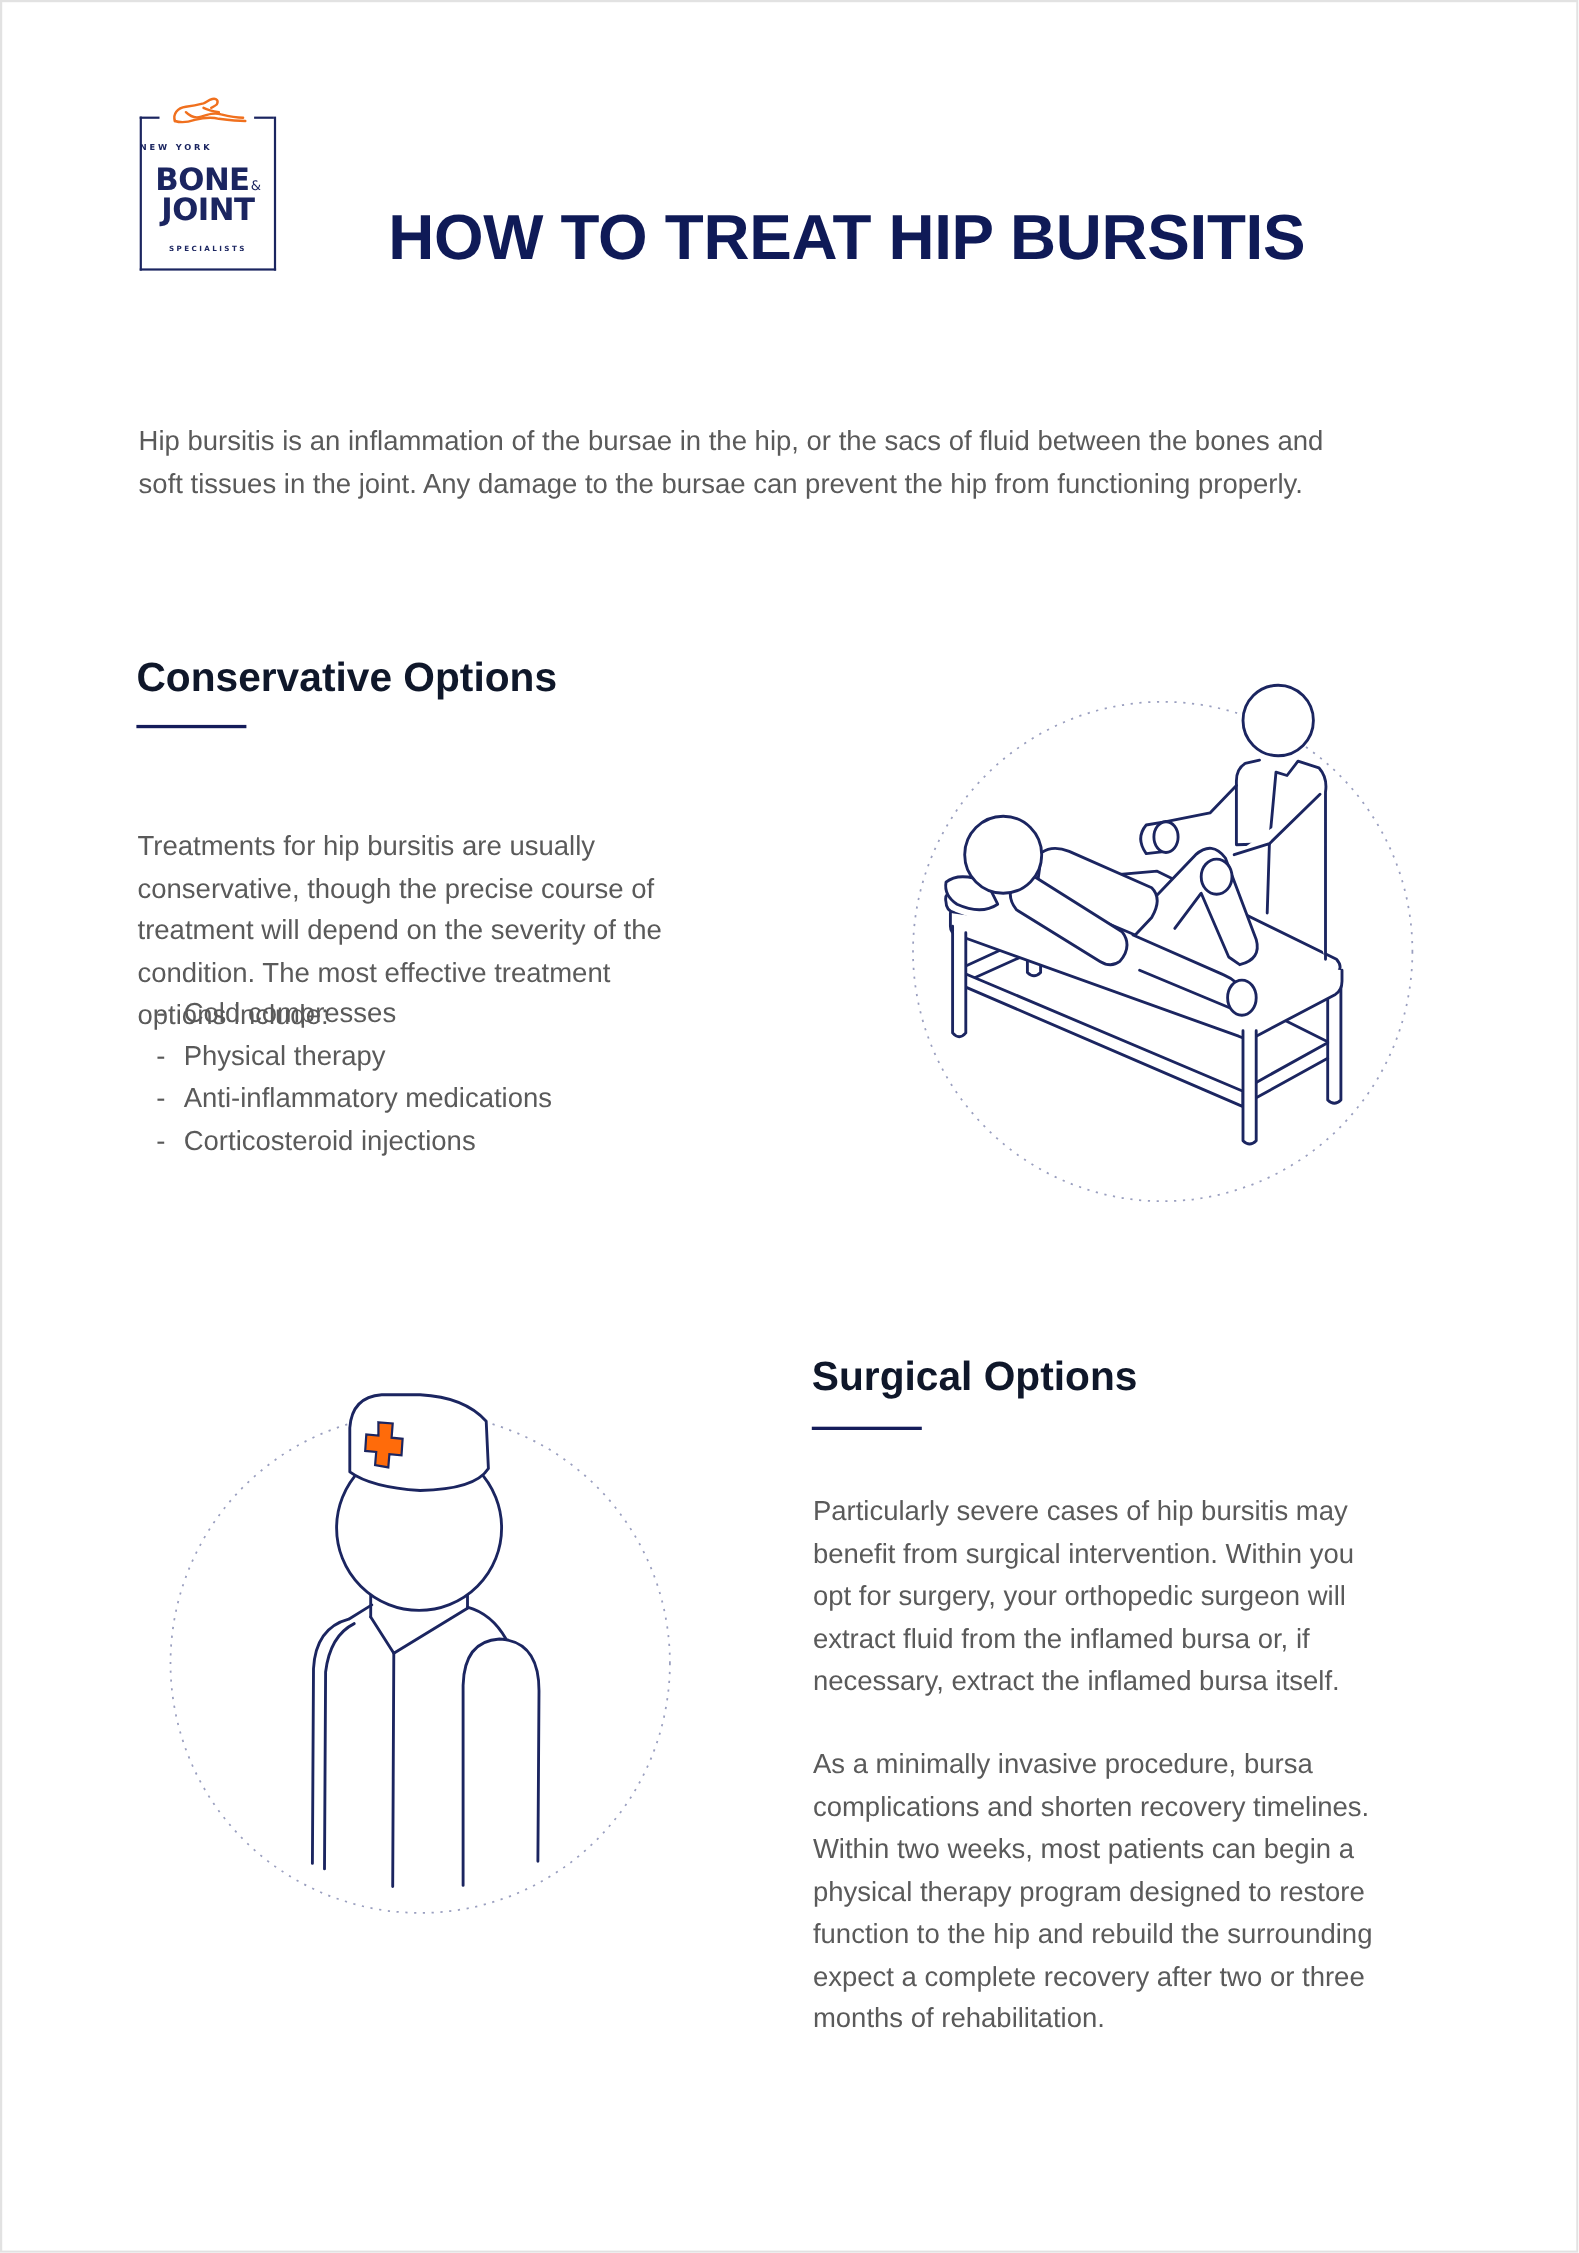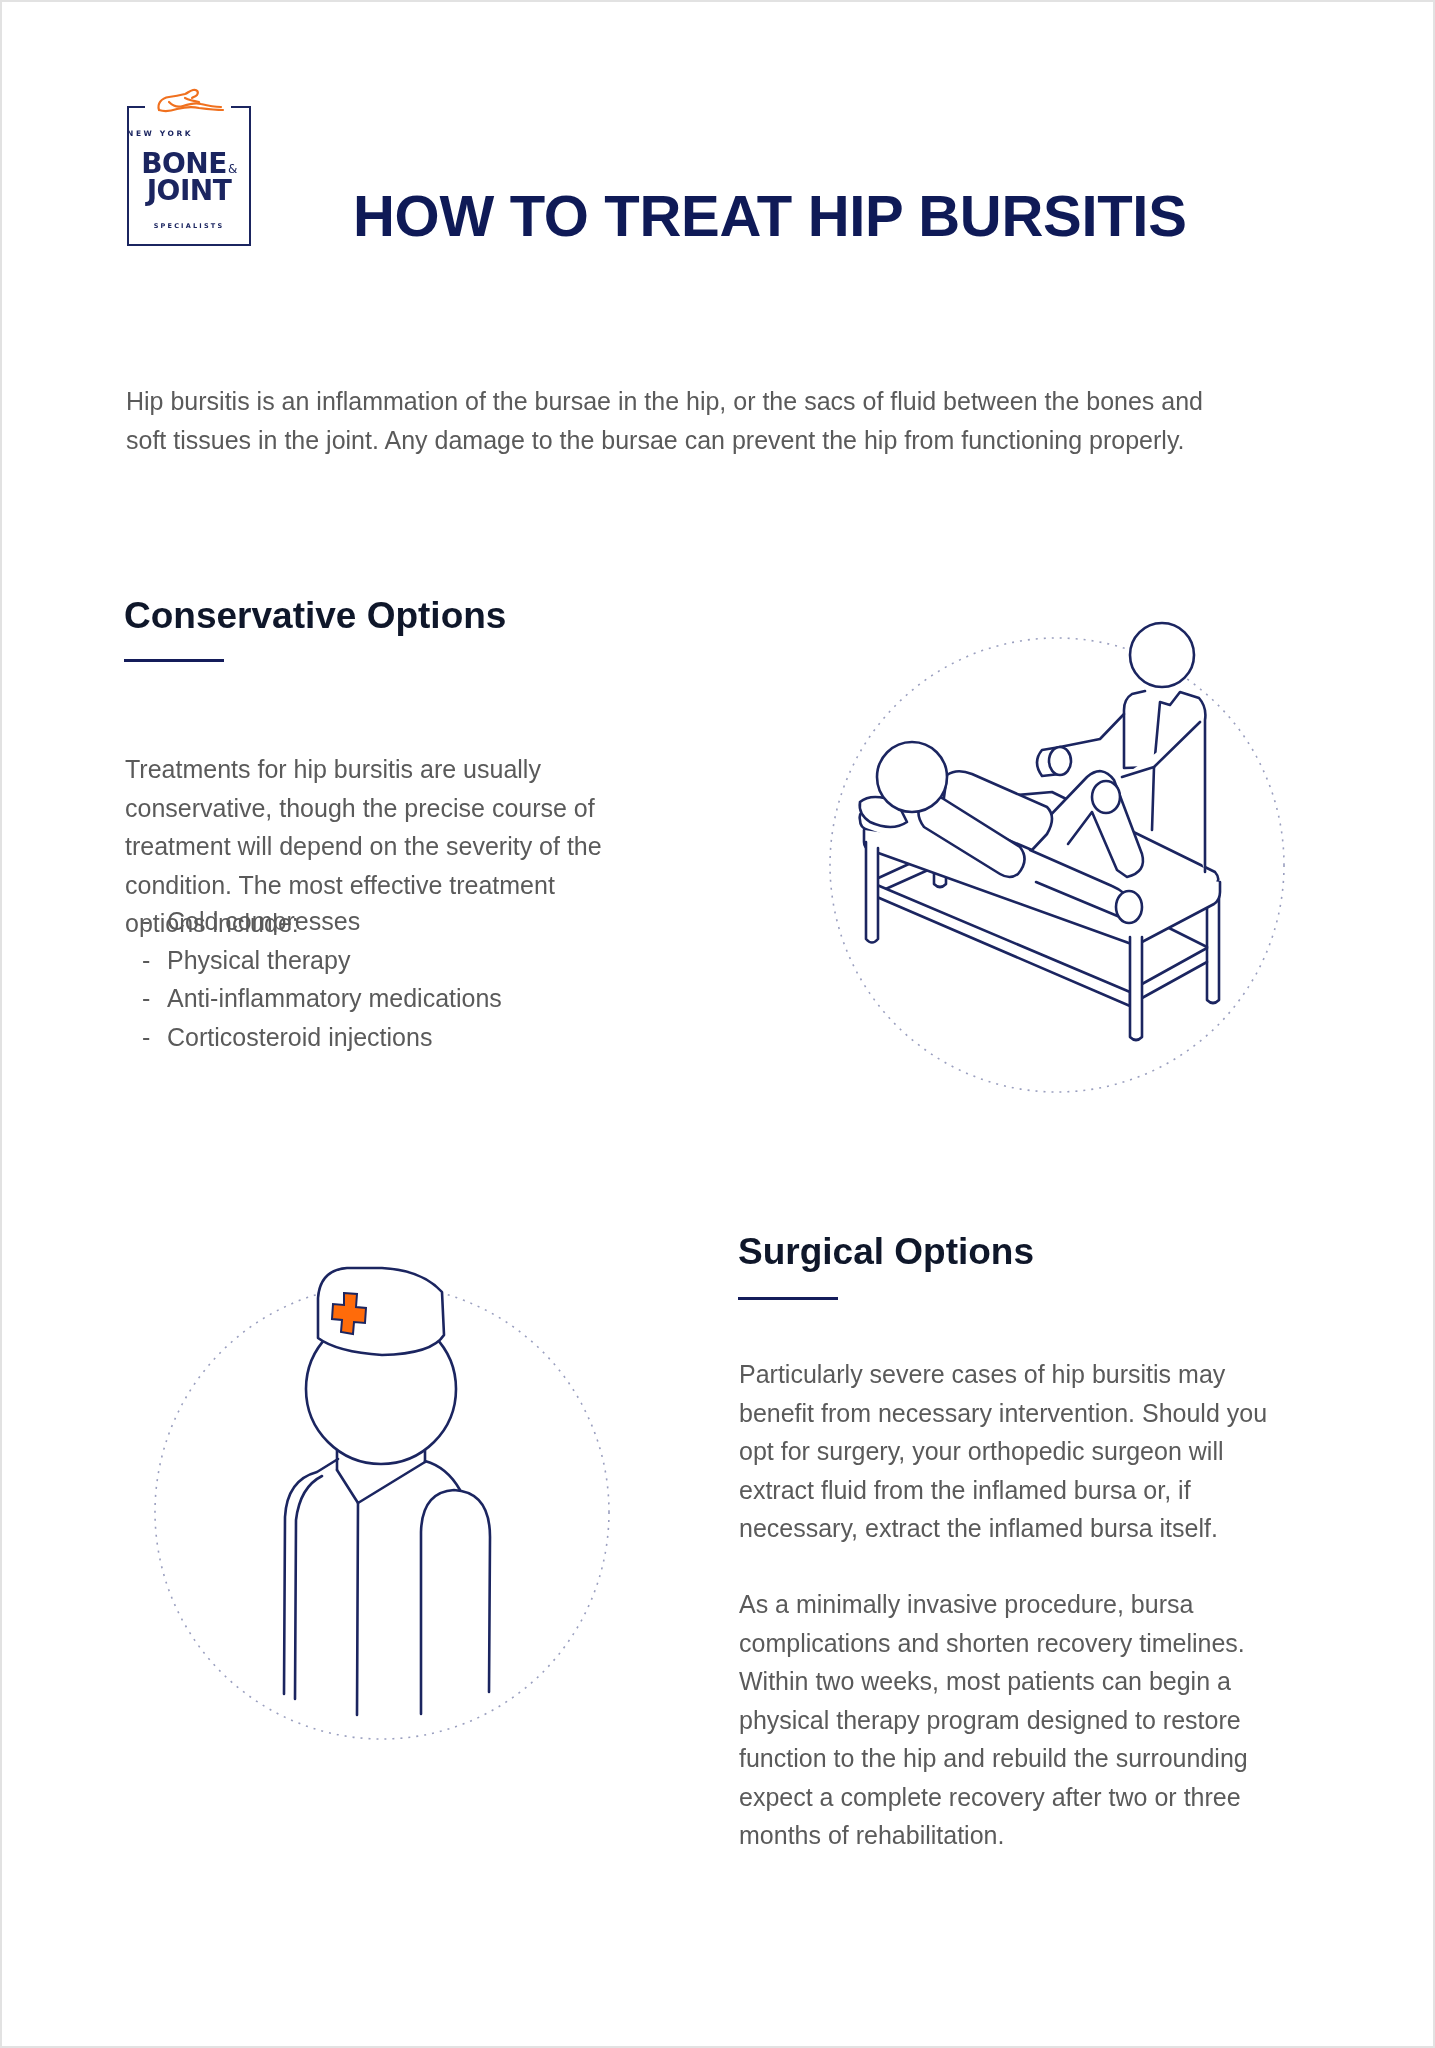--- a/index.html
+++ b/index.html
@@ -163,21 +163,21 @@
       <ellipse cx="1127" cy="905" rx="13" ry="16"></ellipse>
       <circle cx="910" cy="775" r="35"></circle>
     </g>
   </svg>
 
   <h2 class="section-heading" style="left:736px;top:1228px;margin:0;">Surgical Options</h2>
   <div class="heading-rule" style="left:736px;top:1295px;"></div>
 
   <div class="surg-para1 body-text">
     <span class="line">Particularly severe cases of hip bursitis may</span>
-    <span class="line">benefit from necessary intervention. Should you</span>
+    <span class="line">benefit from surgical intervention. Within you</span>
     <span class="line">opt for surgery, your orthopedic surgeon will</span>
     <span class="line">extract fluid from the inflamed bursa or, if</span>
     <span class="line">necessary, extract the inflamed bursa itself.</span>
   </div>
 
   <div class="surg-para2 body-text">
     <span class="line">As a minimally invasive procedure, bursa</span>
     <span class="line">complications and shorten recovery timelines.</span>
     <span class="line">Within two weeks, most patients can begin a</span>
     <span class="line">physical therapy program designed to restore</span>

